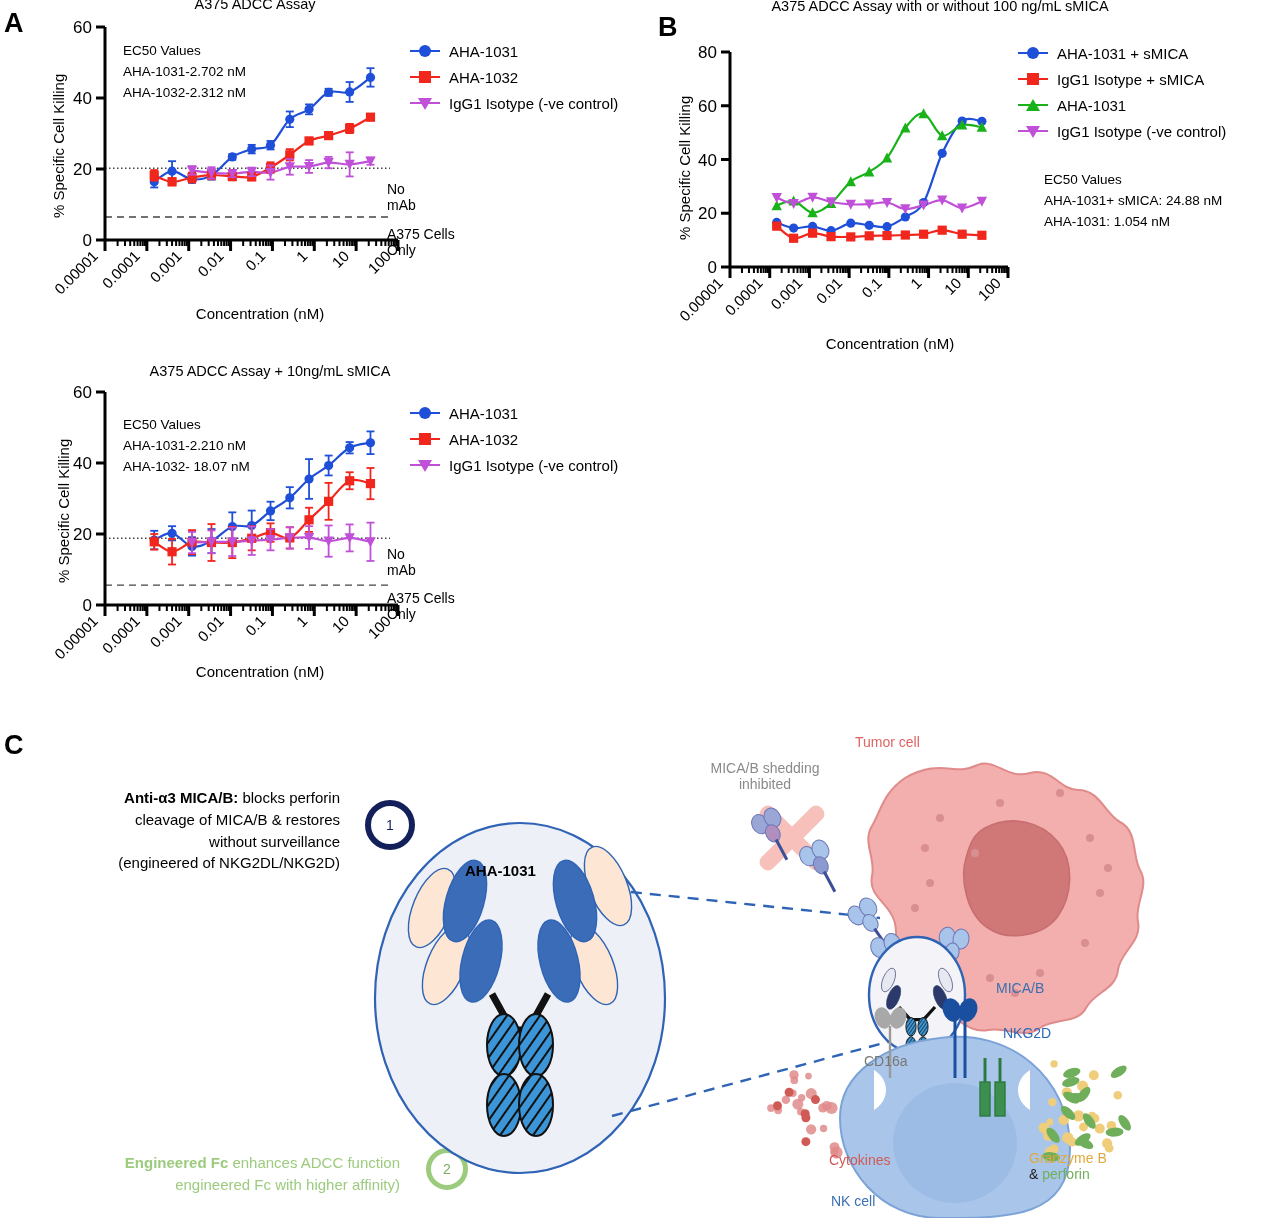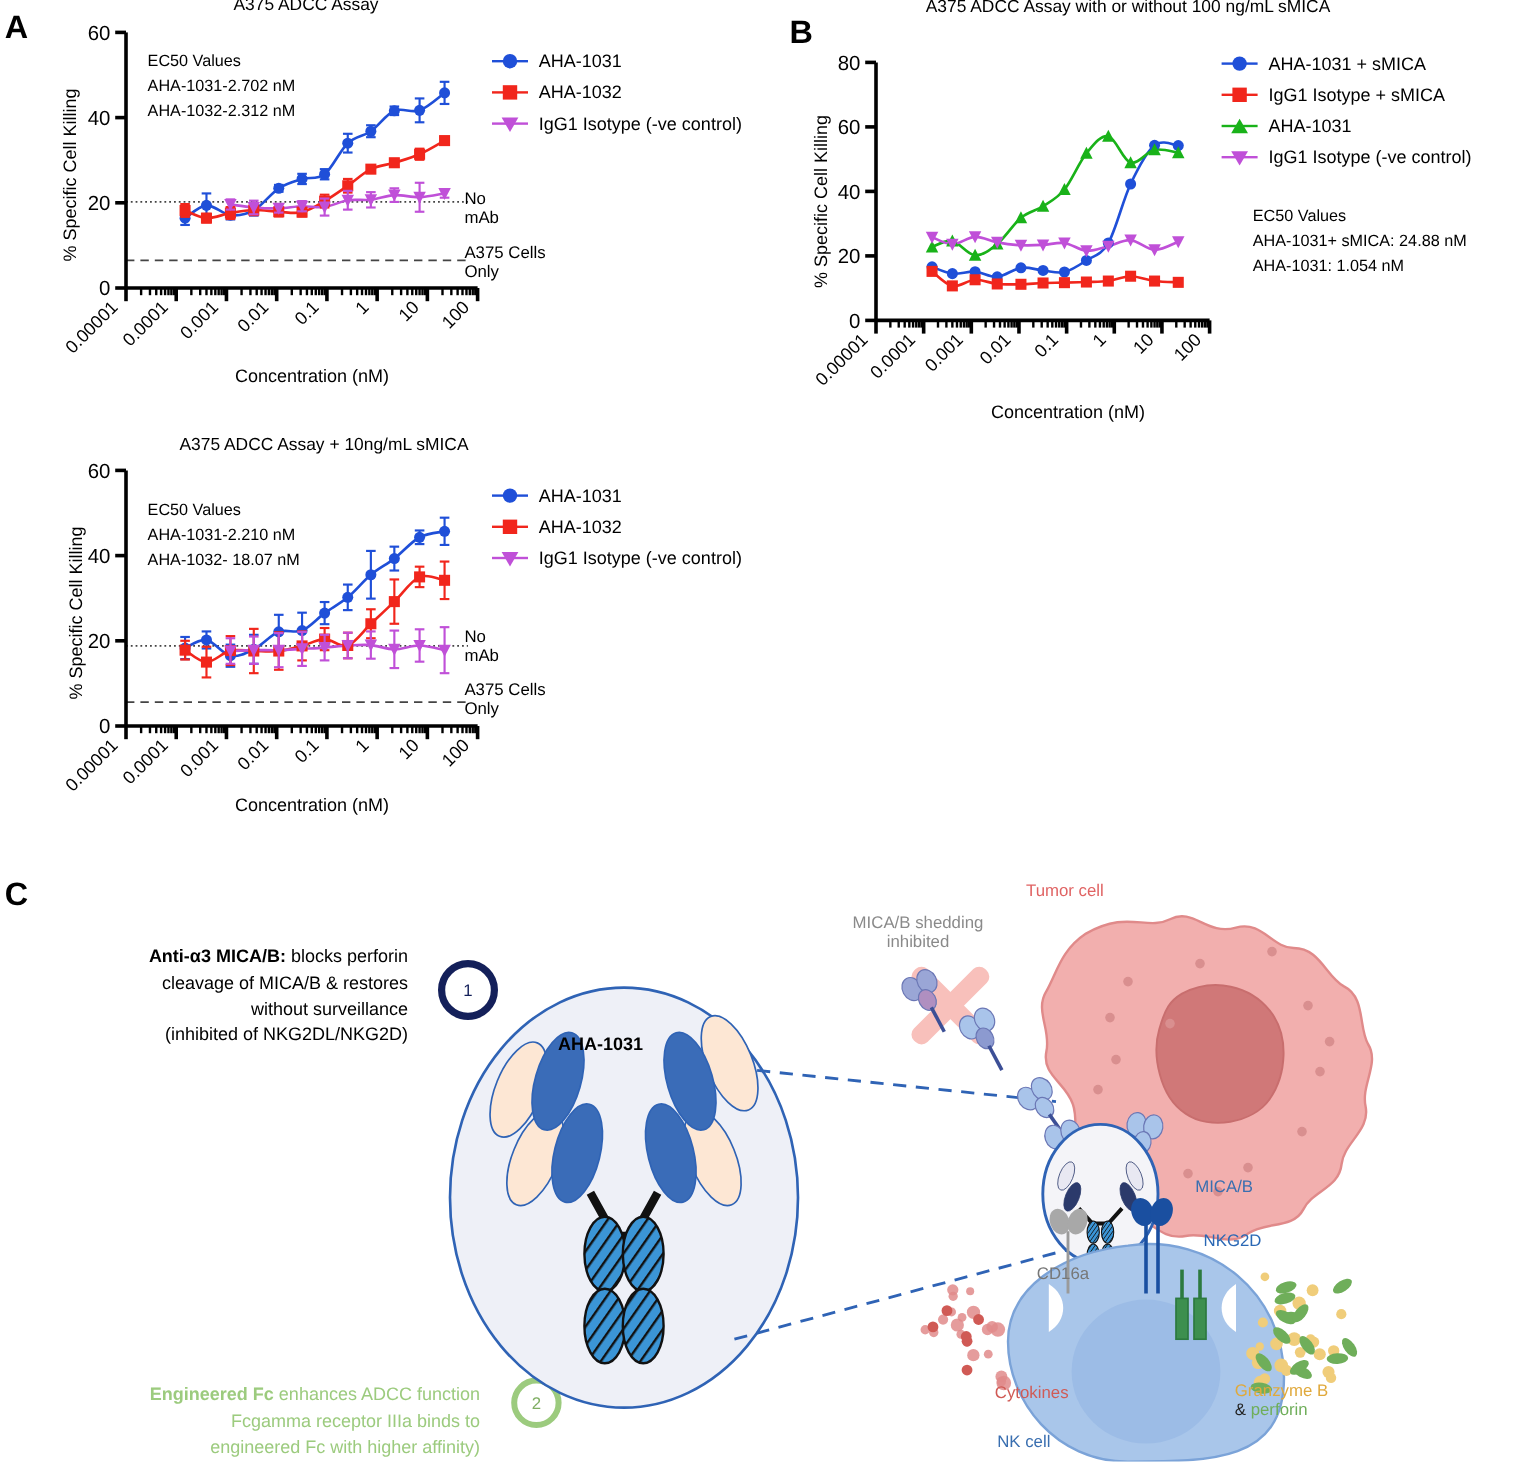--- a/index.html
+++ b/index.html
@@ -59,20 +59,21 @@
   .legend-key .lk-mark { position:absolute; top:1px; left:9px; }
   .mk-circle { width:12px; height:12px; border-radius:50%; }
   .mk-square { width:12px; height:12px; }
   .mk-tri-up { width:0; height:0; border-left:7px solid transparent; border-right:7px solid transparent; border-bottom:12px solid currentColor; }
   .mk-tri-dn { width:0; height:0; border-left:7px solid transparent; border-right:7px solid transparent; border-top:12px solid currentColor; }
   .side-label {
     position:absolute;
     font-size:14px;
     line-height:1.12;
     white-space:nowrap;
+    margin-top:24px;
   }
   svg { display:block; overflow:visible; }
 
   
   .c-text {
     position:absolute;
     font-size:15px;
     line-height:1.45;
     text-align:right;
   }
@@ -872,29 +873,28 @@
     <span>IgG1 Isotype (-ve control)</span>
   </div>
 </div>
 
 <div class="panel-letter" style="left:4px; top:730px;">C</div>
 
 <div class="c-text" style="left:60px; top:787px; width:280px;">
   <div><b>Anti-α3 MICA/B:</b><span> blocks perforin</span></div>
   <div>cleavage of MICA/B &amp; restores</div>
   <div>without surveillance</div>
-  <div>(inhibited of NKG2DL/NKG2D)</div>
+  <div>(engineered of NKG2DL/NKG2D)</div>
 </div>
 <div class="badge" style="left:365px; top:800px; width:50px; height:50px; border:6px solid #14205a; color:#14205a; background:#fff;">
   <span>1</span>
 </div>
 
 <div class="c-text-green" style="left:110px; top:1152px; width:290px;">
   <div><b>Engineered Fc</b><span> enhances ADCC function</span></div>
-  <div>Fcgamma receptor IIIa binds to</div>
   <div>engineered Fc with higher affinity)</div>
 </div>
 <div class="badge" style="left:426px; top:1148px; width:42px; height:42px; border:5px solid #9ccb7e; color:#7fae63; background:#fff;">
   <span>2</span>
 </div>
 
 <svg id="svgC" width="1280" height="500" style="position:absolute; left:0; top:718px;">
     <ellipse cx="520" cy="280" rx="145" ry="175" fill="#eef0f7" stroke="#2f63b5" stroke-width="2.2"></ellipse>
     <line x1="612" y1="172" x2="880" y2="200" stroke="#2f63b5" stroke-width="2.4" stroke-dasharray="11,8"></line>
     <line x1="612" y1="398" x2="895" y2="322" stroke="#2f63b5" stroke-width="2.4" stroke-dasharray="11,8"></line>

